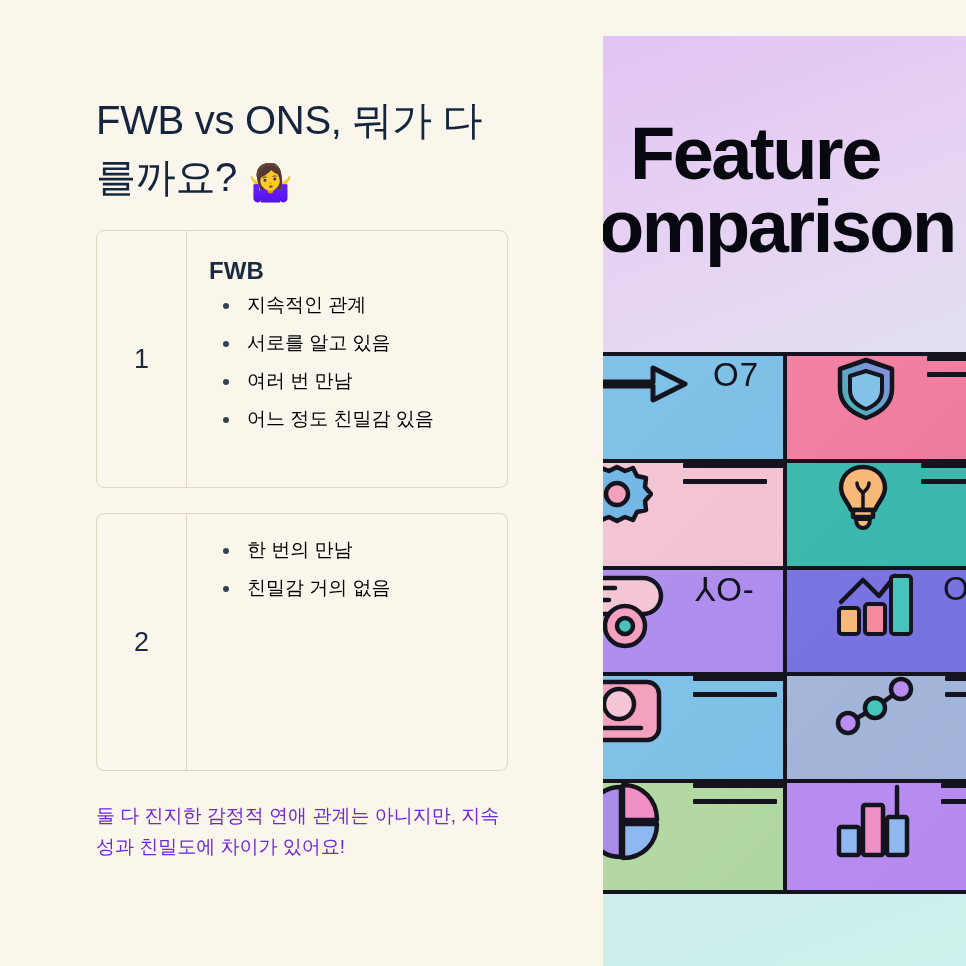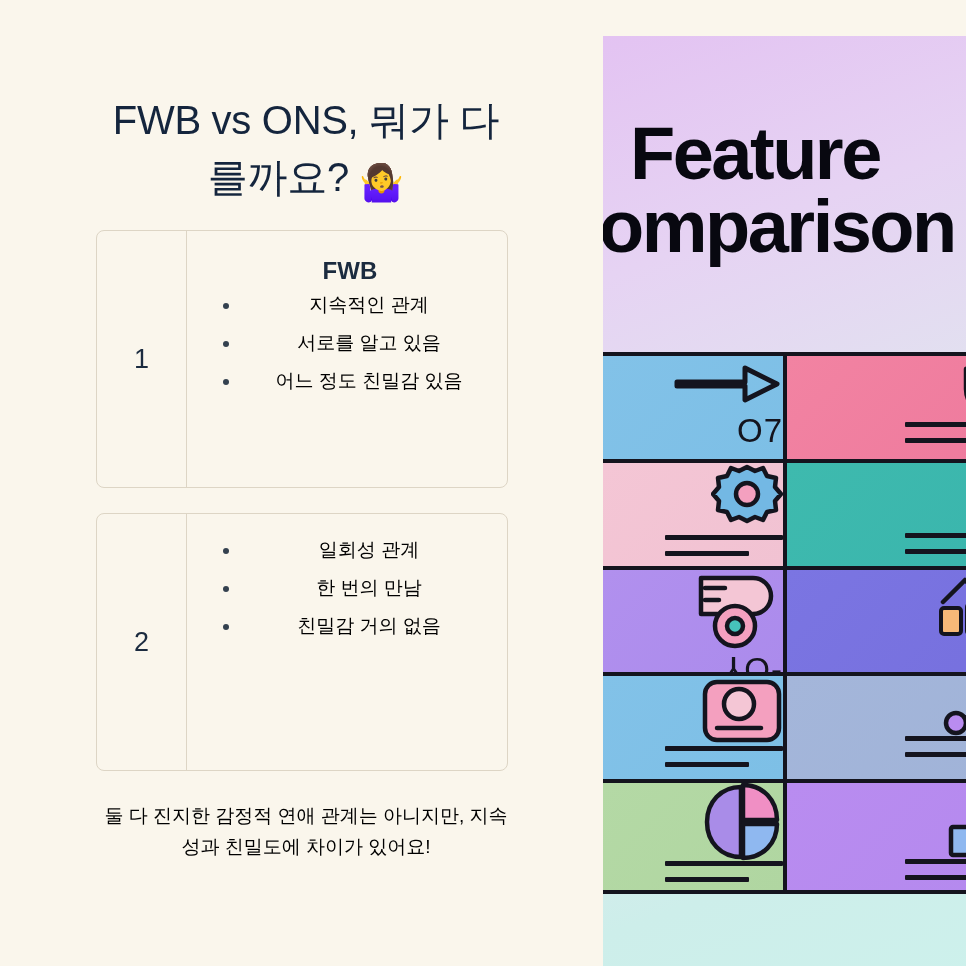--- a/index.html
+++ b/index.html
@@ -25,21 +25,20 @@
 
   
   .left-panel {
     position: relative;
     width: 603px;
     height: 966px;
     background: #faf6ec;
     box-sizing: border-box;
     padding: 16px;
     flex: 0 0 603px;
-    text-align: center;
   }
 
   .headline {
     position: absolute;
     left: 96px;
     top: 92px;
     width: 420px;
     margin: 0;
     font-size: 40px;
     line-height: 1.42;
@@ -119,21 +118,21 @@
   }
 
   .footnote {
     position: absolute;
     left: 96px;
     top: 800px;
     width: 420px;
     margin: 0;
     font-size: 19px;
     line-height: 1.65;
-    color: #000000;
+    color: #6d28d9;
   }
 
   
   .right-panel {
     position: relative;
     width: 363px;
     height: 966px;
     flex: 0 0 363px;
     overflow: hidden;
     background:
@@ -175,26 +174,25 @@
     grid-template-columns: 180px 240px;
     grid-template-rows: repeat(5, 1fr);
     gap: 0;
     border-top: 4px solid #14141e;
     border-bottom: 4px solid #14141e;
     box-sizing: border-box;
   }
   .cell {
     position: relative;
     display: flex;
-    align-items: flex-end;
+    align-items: flex-start;
     box-sizing: border-box;
     border-bottom: 4px solid #14141e;
     overflow: hidden;
     padding-left: 8px;
-    flex-direction: column;
   }
   .grid .cell:nth-child(9),
   .grid .cell:nth-child(10) { border-bottom: none; }
   .cell.col-right { border-left: 4px solid #14141e; padding-left: 48px; }
 
   .cell-icon {
     flex: 0 0 auto;
     display: flex;
     align-items: center;
     justify-content: center;
@@ -252,30 +250,30 @@
       <span>를까요? </span><span class="emoji">🤷‍♀️</span>
     </h1>
 
     <article class="card card-1">
       <div class="card-index">1</div>
       <div class="card-body">
         <h2 class="card-title">FWB</h2>
         <ul class="bullet-list">
           <li>지속적인 관계</li>
           <li>서로를 알고 있음</li>
+          <li>여러 번 만남</li>
           <li>어느 정도 친밀감 있음</li>
         </ul>
       </div>
     </article>
 
     <article class="card card-2">
       <div class="card-index">2</div>
       <div class="card-body">
         <ul class="bullet-list">
-          <li>일회성 관계</li>
           <li>한 번의 만남</li>
           <li>친밀감 거의 없음</li>
         </ul>
       </div>
     </article>
 
     <p class="footnote">둘 다 진지한 감정적 연애 관계는 아니지만, 지속성과 친밀도에 차이가 있어요!</p>
   </section>
 
   <aside class="right-panel">

